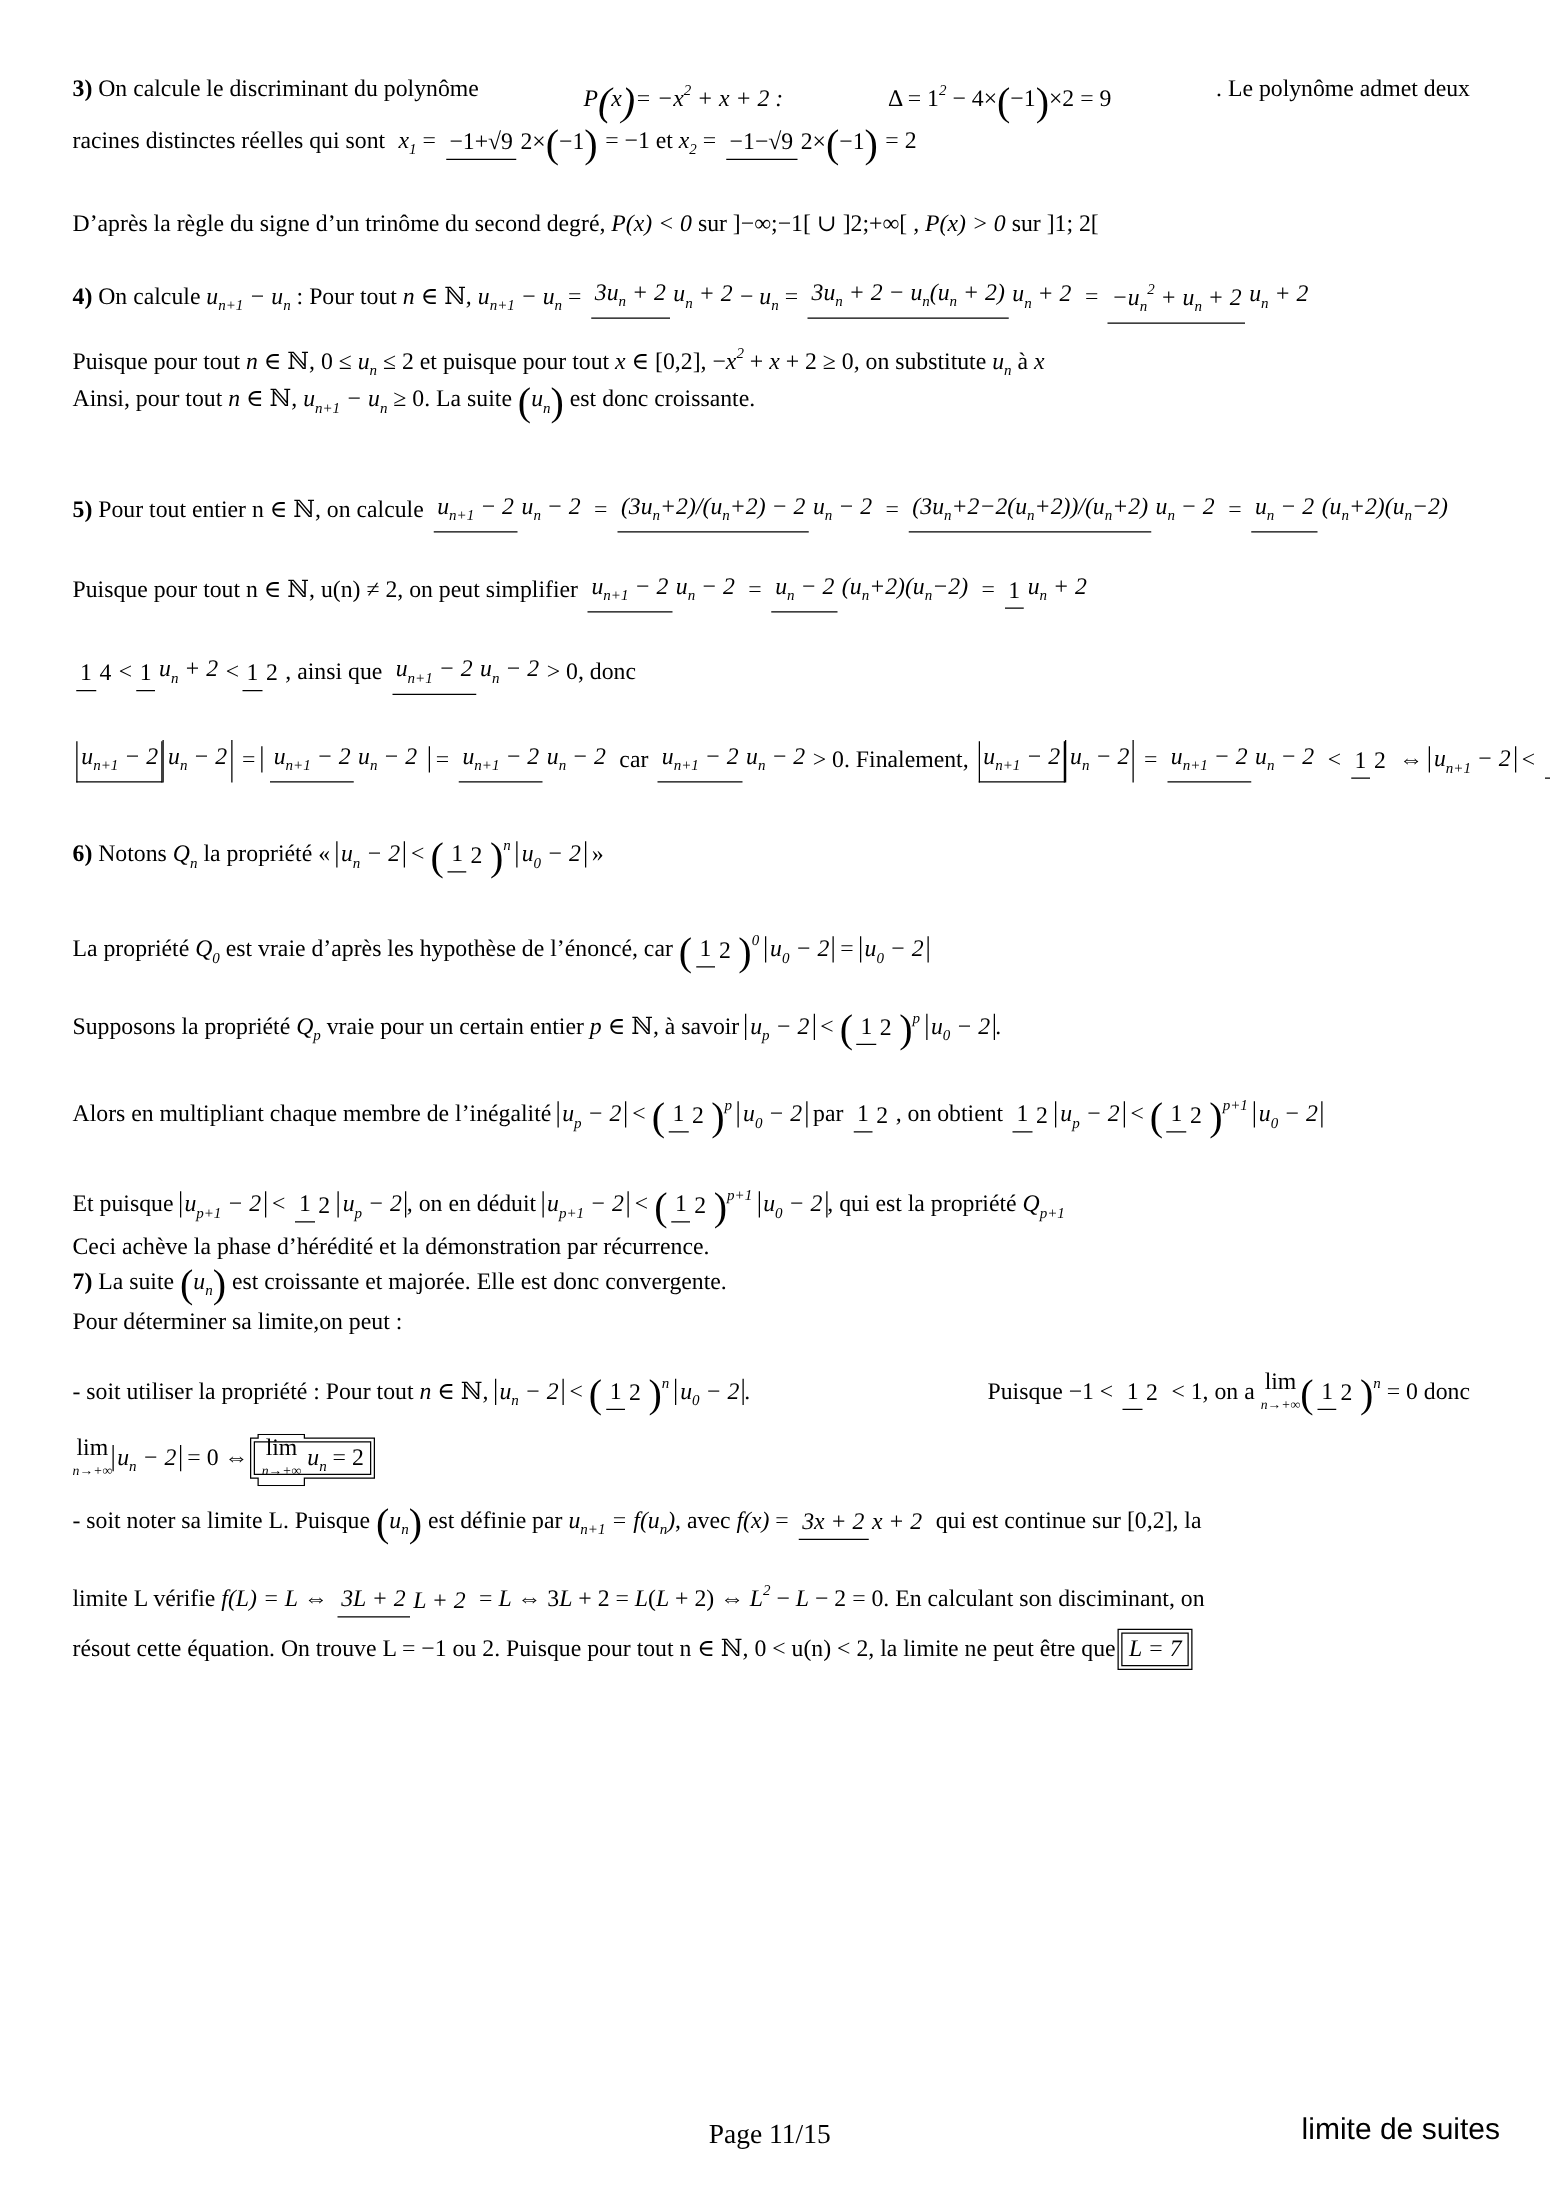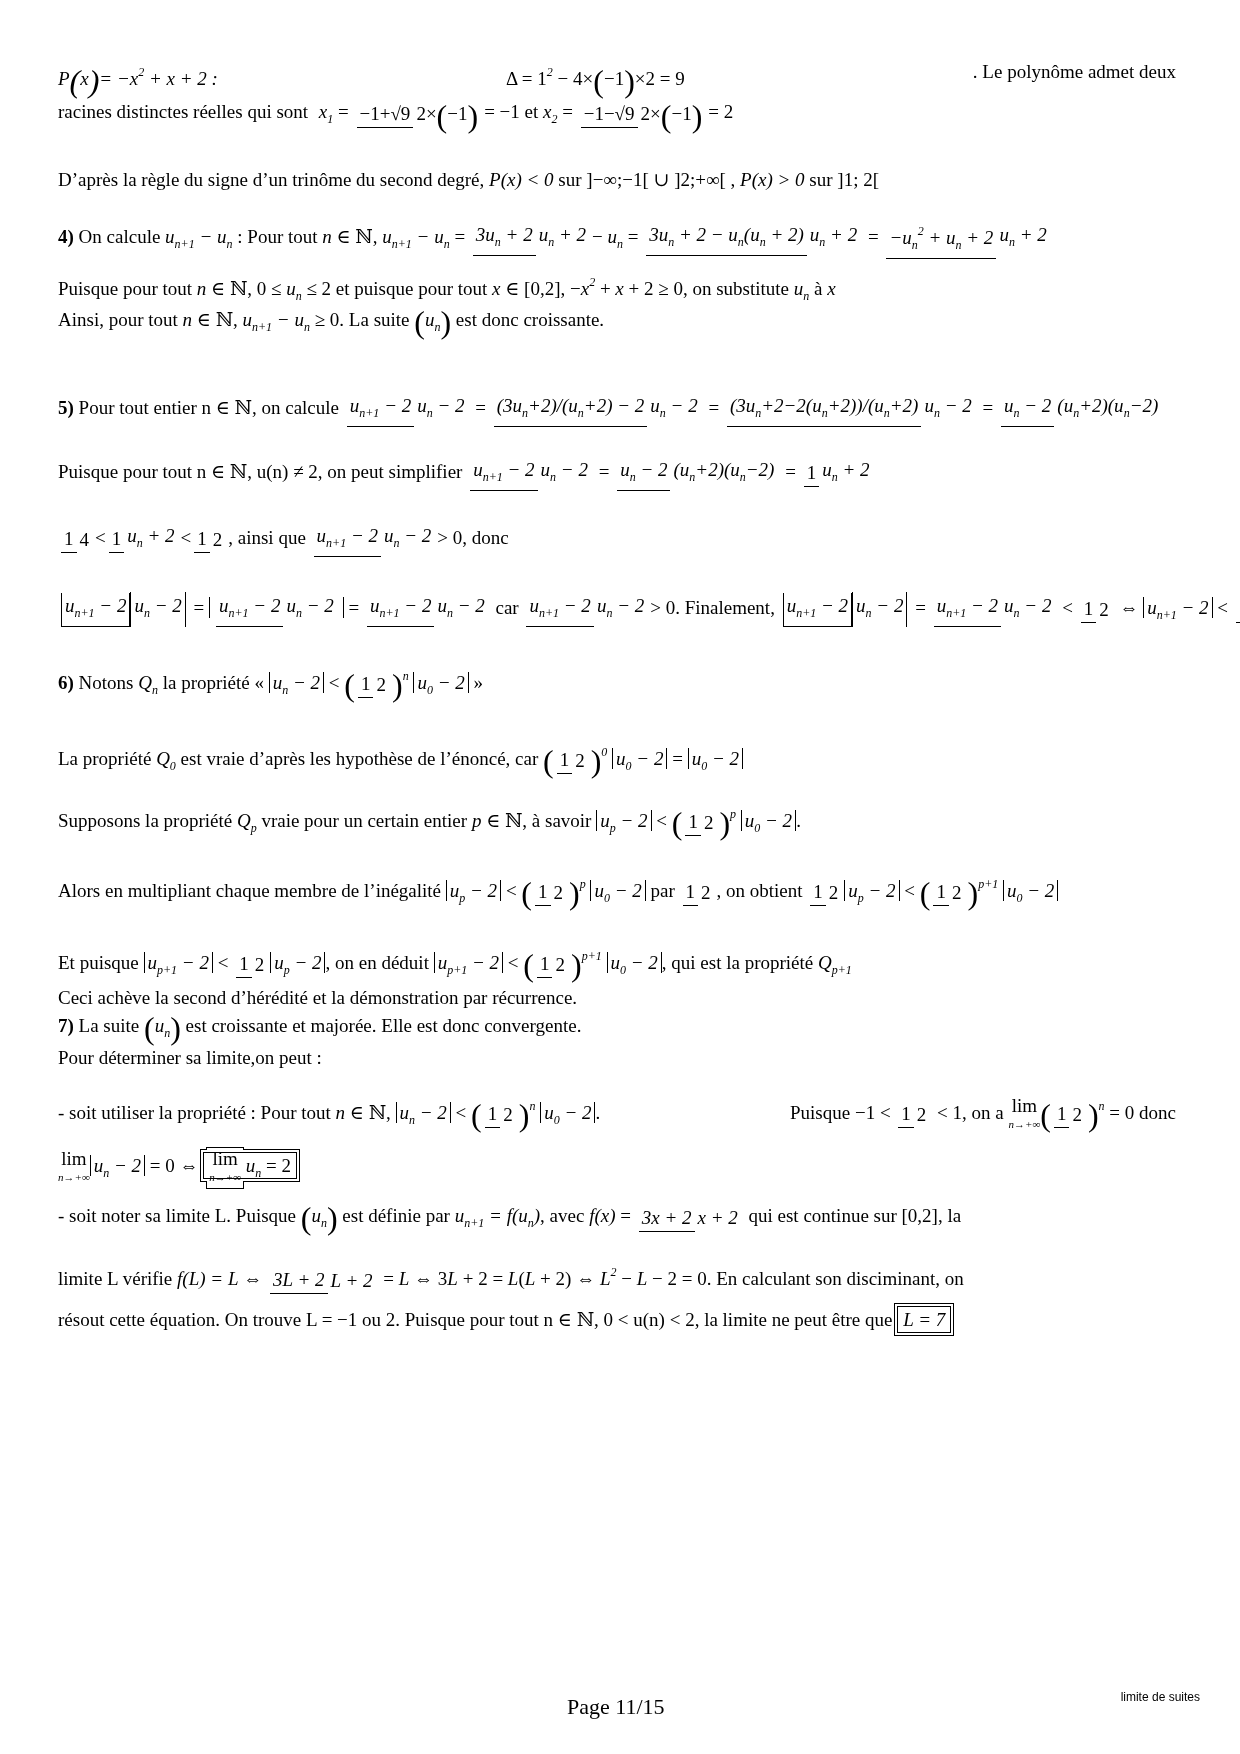--- a/index.html
+++ b/index.html
@@ -14,28 +14,29 @@
   .fr > .n { border-bottom:1.3px solid #000; padding:0 3px; line-height:26px; }
   .fr > .d { padding:0 3px; line-height:28px; }
   .sub { font-size:12px; vertical-align:-5px; font-style:italic; }
   .sup { font-size:12px; vertical-align:9px; font-style:italic; }
   .big { font-size:32px; vertical-align:middle; font-weight:100; line-height:20px; }
   .abs { border-left:1.3px solid #000; border-right:1.3px solid #000; padding:0 3px; }
   .box { border:1.5px solid #000; outline:1px solid #000; outline-offset:2px; padding:2px 5px; }
   .lim { display:inline-flex; flex-direction:column; align-items:center; vertical-align:middle; line-height:18px; }
   .lim small { font-size:11px; font-style:italic; }
   .footer-page { position:absolute; left:567px; top:1694px; font-size:22px; }
-  .footer-title { position:absolute; right:40px; top:1690px; font-family:"Liberation Sans", sans-serif; font-size:12px; }
+  .footer-title { position:absolute; right:40px; top:1690px; font-family:"Liberation Sans", sans-serif; font-size:24px; }
 </style>
 </head>
 <body>
 
 <div class="page">
 
   <div class="line just" style="top:60px">
+    <span><b>3)</b> <span>On calcule le discriminant du polynôme</span></span>
     <span class="m">P<span class="big">(</span>x<span class="big">)</span>= −x<span class="sup">2</span> + x + 2 :</span>
     <span>Δ = 1<span class="sup">2</span> − 4×<span class="big">(</span>−1<span class="big">)</span>×2 = 9</span>
     <span>. Le polynôme admet deux</span>
   </div>
 
   <div class="line" style="top:100px">
     <span>racines distinctes réelles qui sont</span>
     <span class="m" style="margin-left:6px">x<span class="sub">1</span></span> =
     <span class="fr">
         <span class="n">−1+√9</span>
@@ -199,21 +200,21 @@
   </div>
   <div class="line" style="top:944px">
     Et puisque <span class="abs m">u<span class="sub">p+1</span> − 2</span> &lt; <span class="fr">
         <span class="n">1</span>
         <span class="d">2</span>
       </span><span class="abs m">u<span class="sub">p</span> − 2</span>, on en déduit <span class="abs m">u<span class="sub">p+1</span> − 2</span> &lt; <span class="big">(</span><span class="fr">
         <span class="n">1</span>
         <span class="d">2</span>
       </span><span class="big">)</span><span class="sup">p+1</span> <span class="abs m">u<span class="sub">0</span> − 2</span>, qui est la propriété <span class="m">Q<span class="sub">p+1</span></span>
   </div>
-  <div class="line" style="top:986px">Ceci achève la second d’hérédité et la démonstration par récurrence.</div>
+  <div class="line" style="top:986px">Ceci achève la phase d’hérédité et la démonstration par récurrence.</div>
 
   <div class="line" style="top:1014px">
     <b>7)</b> La suite <span class="big">(</span><span class="m">u<span class="sub">n</span></span><span class="big">)</span> est croissante et majorée. Elle est donc convergente.
   </div>
   <div class="line" style="top:1046px">Pour déterminer sa limite,on peut :</div>
   <div class="line just" style="top:1094px">
     <span>- soit utiliser la propriété : Pour tout <span class="m">n</span> ∈ ℕ, <span class="abs m">u<span class="sub">n</span> − 2</span> &lt; <span class="big">(</span><span class="fr">
           <span class="n">1</span>
           <span class="d">2</span>
         </span><span class="big">)</span><span class="sup">n</span> <span class="abs m">u<span class="sub">0</span> − 2</span>.</span>

